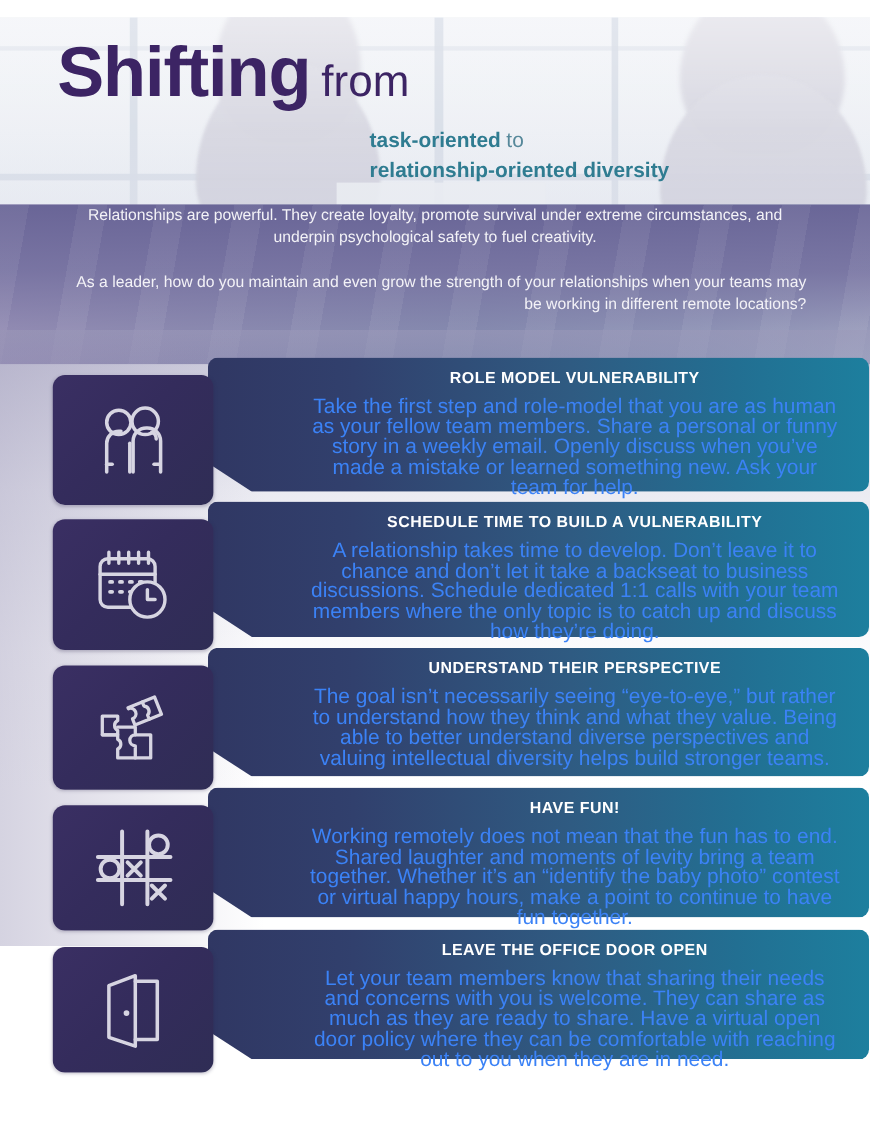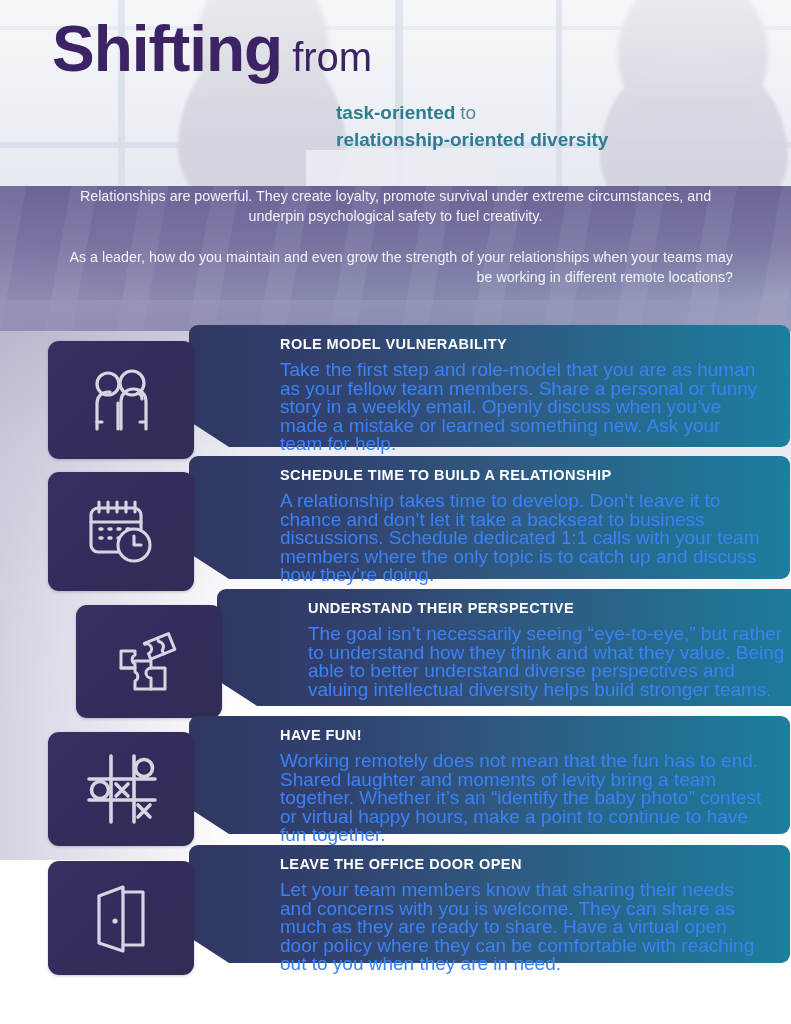--- a/index.html
+++ b/index.html
@@ -5,21 +5,21 @@
   html,body{margin:0;padding:0;}
   body{
     width:791px;height:1024px;overflow:hidden;
     font-family:"Liberation Sans", sans-serif;
     background:#ffffff;
     position:relative;
   }
   .page{position:relative;width:791px;height:1024px;overflow:hidden;background:#fff;}
 
   
-  .hero{position:absolute;left:0;top:0;width:791px;height:186px;overflow:hidden;
+  .hero{position:absolute;left:0;top:16px;width:791px;height:186px;overflow:hidden;
         background:linear-gradient(180deg,#e9ebf1 0%,#eef0f4 45%,#e4e7ee 100%);}
   .hero-photo{position:absolute;inset:0;}
   
   .hero-photo .winpane{position:absolute;background:#dfe4ec;opacity:.85;}
   .hero-photo .winline{position:absolute;background:#cfd6e2;opacity:.9;}
   
   .fig{position:absolute;border-radius:50% 50% 45% 45%/60% 60% 40% 40%;
        background:linear-gradient(180deg,#d8d8e2 0%,#c9c9d6 60%,#c2c2d0 100%);
        filter:blur(1.5px);opacity:.95;}
   .fig-hair{position:absolute;border-radius:48% 48% 40% 40%/55% 55% 45% 45%;
@@ -48,21 +48,21 @@
   .intro .p1{}
   .intro .p2{padding-top:21px;}
 
   
   .body-fade{position:absolute;left:0;top:300px;width:791px;height:420px;
      background:linear-gradient(180deg, rgba(156,154,186,.55) 0%, rgba(190,190,212,.30) 35%, rgba(226,226,236,.12) 70%, rgba(255,255,255,0) 100%);}
   .body-fade2{position:absolute;left:0;top:300px;width:240px;height:560px;
      background:linear-gradient(90deg, rgba(150,145,180,.40) 0%, rgba(255,255,255,0) 100%);}
 
   
-  .cards{position:absolute;left:0;top:0;width:791px;height:912px;}
+  .cards{position:absolute;left:0;top:0;width:791px;height:912px;text-align:center;}
   .card{position:absolute;left:48px;width:695px;}
   .band{position:absolute;left:141px;top:0;width:601px;height:100%;
         border-radius:9px;
         background:linear-gradient(90deg,#303763 0%,#31406d 22%,#2f5b82 55%,#226f92 80%,#1d7f9e 100%);
         -webkit-clip-path:polygon(0 0, 100% 0, 100% 100%, 40px 100%, 0 calc(100% - 26px));
         clip-path:polygon(0 0, 100% 0, 100% 100%, 40px 100%, 0 calc(100% - 26px));}
   .iconbox{position:absolute;left:0;top:16px;width:146px;height:calc(100% - 4px);
         border-radius:11px;
         background:linear-gradient(135deg,#3a2f63 0%,#342c5c 45%,#2f2d55 100%);
         box-shadow:0 1px 3px rgba(40,30,70,.25);
@@ -148,26 +148,26 @@
           <path d="M6 24 h50"></path>
           <g stroke-width="3.4">
             <path d="M15 31 h2 M24 31 h2 M33 31 h2 M42 31 h2"></path>
             <path d="M15 40 h2 M24 40 h2 M33 40 h2"></path>
           </g>
           <circle cx="49" cy="47" r="16" fill="#342c5c"></circle>
           <path d="M49 38 v9 h7"></path>
         </svg>
       </div>
       <div class="ctext">
-        <h3 class="ctitle">SCHEDULE TIME TO BUILD A RELATIONSHIP</h3>
+        <h3 class="ctitle">SCHEDULE TIME TO BUILD A VULNERABILITY</h3>
         <p class="cbody">A relationship takes time to develop. Don’t leave it to chance and don’t let it take a backseat to business discussions. Schedule dedicated 1:1 calls with your team members where the only topic is to catch up and discuss how they’re doing.</p>
       </div>
     </div>
 
-    <div class="card" style="top:589px;height:117px;margin-left:28px;">
+    <div class="card" style="top:589px;height:117px;">
       <div class="band"></div>
       <div class="iconbox">
         <svg width="72" height="70" viewBox="0 0 72 70" fill="none" stroke="#d7d5e2" stroke-width="3" stroke-linecap="round" stroke-linejoin="round">
           <path d="M8 24 h14 v4 a5 5 0 0 0 0 9 v4 H8 Z"></path>
           <path d="M8 41 h14 v4 a5 5 0 0 1 0 9 v8 h16 v-11 a5 5 0 0 1 0 -10 v-7 H22"></path>
           <path d="M38 41 h14 v21 H38"></path>
           <g transform="rotate(-22 49 20)">
             <path d="M34 10 h14 v4 a5 5 0 0 1 0 9 v4 H34 v-6 a5 5 0 0 0 0 -10 Z"></path>
             <path d="M48 27 h12 v-17 h-12"></path>
           </g>

